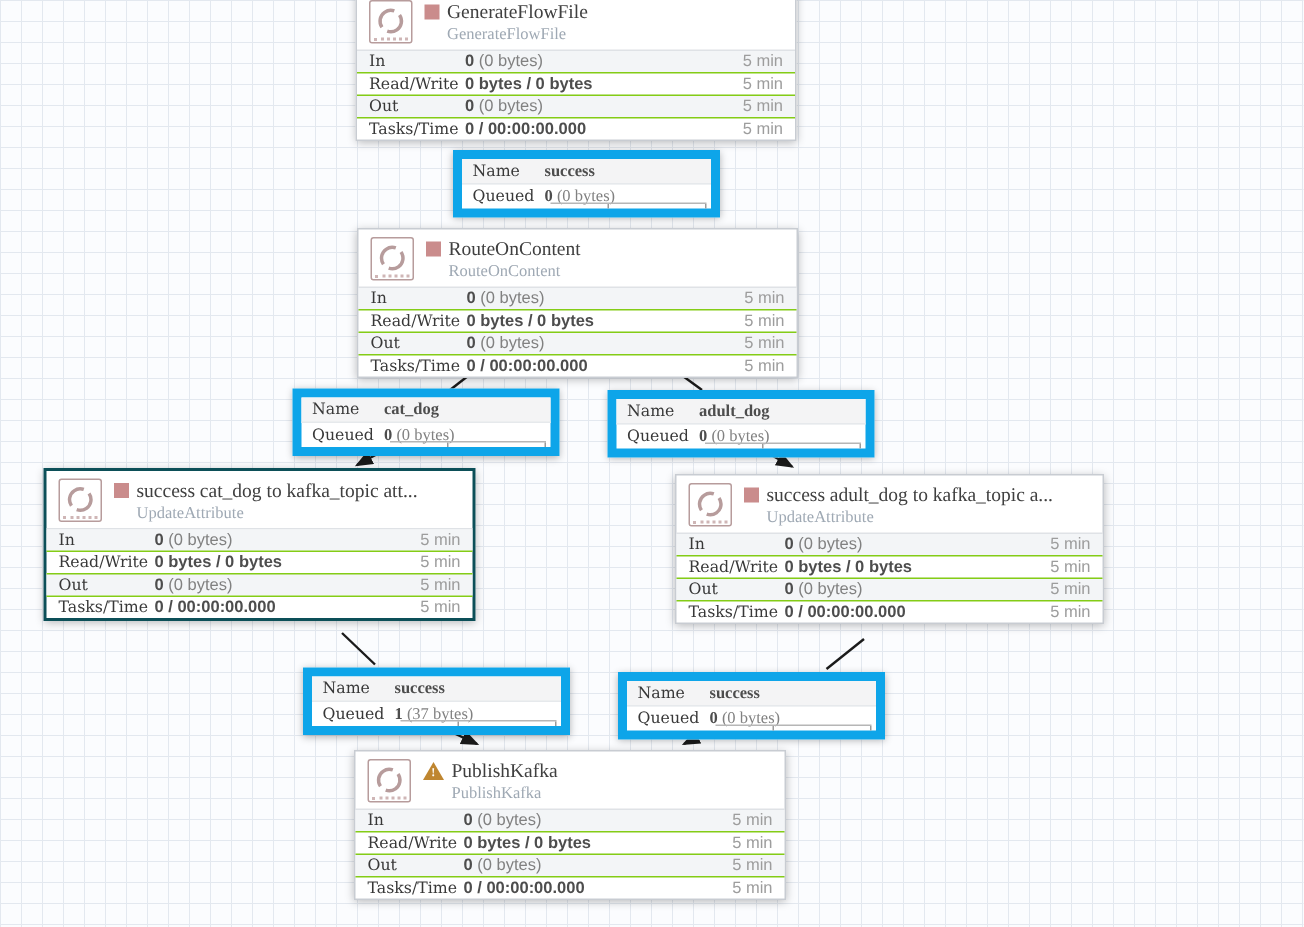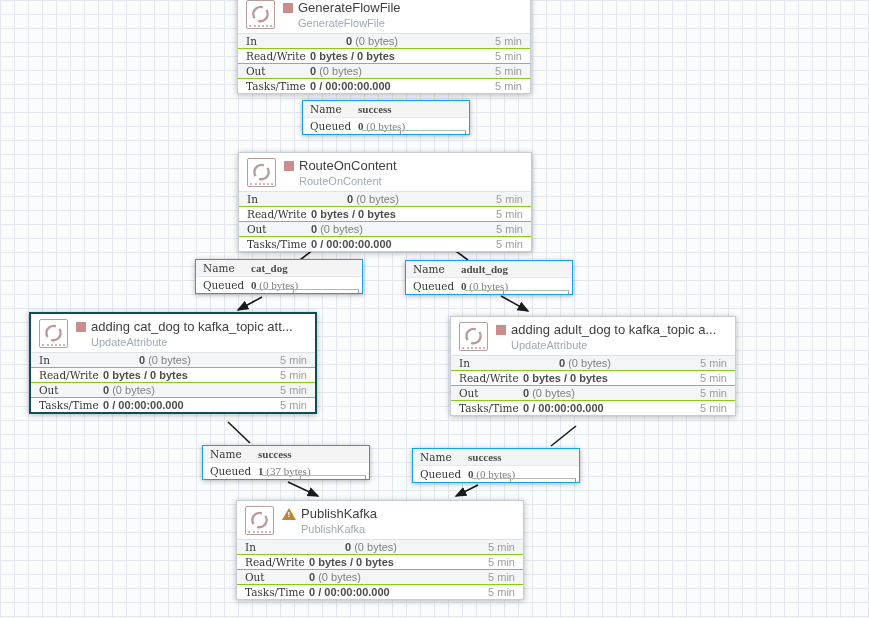--- a/index.html
+++ b/index.html
@@ -24,21 +24,21 @@
   .proc-header{display:flex;gap:8px;padding:5px 8px 4px 8px;}
   .proc-icon{
     width:27px;height:27px;border:1px solid #b79c9c;border-radius:2px;
     position:relative;flex-shrink:0;background:#fff;
   }
   .proc-icon svg{position:absolute;left:1px;top:1px;}
   .proc-icon::after{
     content:"";position:absolute;left:2px;right:2px;bottom:1px;
     border-bottom:2px dotted #cfb6b6;
   }
-  .proc-titles{min-width:0;}
+  .proc-titles{min-width:0;font-family:Liberation Serif, serif;}
   .title-line{display:flex;align-items:center;gap:5px;height:15px;}
   .status-square{width:10px;height:10px;background:#ca8c8c;flex-shrink:0;}
   .warn-wrap{width:14px;height:12px;position:relative;flex-shrink:0;}
   .warn-tri{
     position:absolute;left:0;top:0;width:0;height:0;
     border-left:7px solid transparent;border-right:7px solid transparent;
     border-bottom:12px solid #bf8630;
   }
   .warn-tri::after{
     content:"!";position:absolute;left:-1.5px;top:2px;color:#fff;
@@ -48,36 +48,36 @@
     font-size:13px;color:#404040;white-space:nowrap;overflow:hidden;
   }
   .proc-type{
     font-size:11px;color:#9fa9b4;margin-left:15px;margin-top:2px;white-space:nowrap;
   }
   .stats{border-top:1px solid #dfe2e6;}
   .stat-row{
     display:flex;align-items:center;height:14px;padding:0 8px;font-size:11px;
     border-top:1px solid #84cc16;
   }
-  .stat-row:first-child{border-top:none;gap:36px;}
+  .stat-row:first-child{border-top:none;}
   .stat-row:nth-child(odd){background:#f3f5f7;}
   .stat-label{
     width:64px;flex-shrink:0;
     font-family:"DejaVu Serif","Liberation Serif",serif;
     font-size:10.5px;color:#383838;
   }
   .stat-value{flex:1;color:#4d4d4d;white-space:nowrap;}
   .stat-value b{font-weight:bold;color:#4d4d4d;}
   .muted{color:#818181;font-weight:normal;text-align:center;}
   .stat-window{color:#9d9d9d;margin-left:28px;}
 
   
   .conn-label{
     position:absolute;z-index:3;width:166px;background:#fff;
-    border:1px solid #0ea5e9;box-shadow:0 1px 5px rgba(0,0,0,.3);
+    border:6px solid #0ea5e9;box-shadow:0 1px 5px rgba(0,0,0,.3);
   }
   .conn-row{
     display:flex;align-items:center;height:16px;padding:0 7px;font-size:11px;gap:4px;
   }
   .conn-row.name{background:#f4f4f5;border-bottom:1px solid #e6e9ec;}
   .conn-key{
     width:44px;flex-shrink:0;
     font-family:"DejaVu Serif","Liberation Serif",serif;
     font-size:10.5px;color:#383838;
   }
@@ -191,21 +191,21 @@
 <div class="processor selected" style="left:29px;top:312px;width:284px">
   <div class="proc-header">
     <span class="proc-icon">
       <svg width="25" height="25" viewBox="0 0 28 28">
           <circle cx="14" cy="13.5" r="8" fill="none" stroke="#b79c9c" stroke-width="2.6" stroke-dasharray="20 5" transform="rotate(-35 14 13.5)"></circle>
         </svg>
     </span>
     <div class="proc-titles">
       <div class="title-line">
         <span class="status-square"></span>
-        <span class="proc-title">adding cat_dog to kafka_topic att...</span>
+        <span class="proc-title">success cat_dog to kafka_topic att...</span>
       </div>
       <div class="proc-type">UpdateAttribute</div>
     </div>
   </div>
   <div class="stats">
     <div class="stat-row">
         <span class="stat-label">In</span>
         <span class="stat-value"><b>0</b><span class="muted"> (0 bytes)</span></span>
         <span class="stat-window">5 min</span>
       </div>
@@ -230,21 +230,21 @@
 <div class="processor" style="left:450px;top:316px;width:284px">
   <div class="proc-header">
     <span class="proc-icon">
       <svg width="25" height="25" viewBox="0 0 28 28">
           <circle cx="14" cy="13.5" r="8" fill="none" stroke="#b79c9c" stroke-width="2.6" stroke-dasharray="20 5" transform="rotate(-35 14 13.5)"></circle>
         </svg>
     </span>
     <div class="proc-titles">
       <div class="title-line">
         <span class="status-square"></span>
-        <span class="proc-title">adding adult_dog to kafka_topic a...</span>
+        <span class="proc-title">success adult_dog to kafka_topic a...</span>
       </div>
       <div class="proc-type">UpdateAttribute</div>
     </div>
   </div>
   <div class="stats">
     <div class="stat-row">
         <span class="stat-label">In</span>
         <span class="stat-value"><b>0</b><span class="muted"> (0 bytes)</span></span>
         <span class="stat-window">5 min</span>
       </div>

